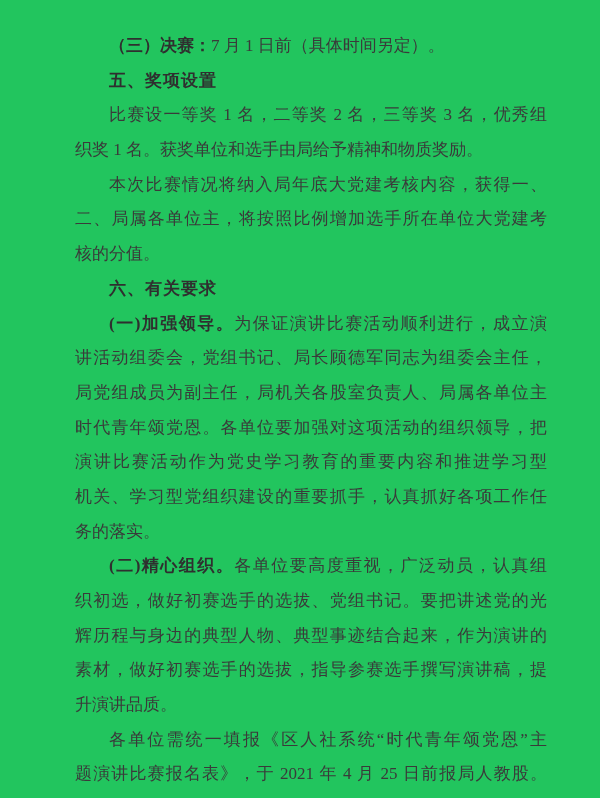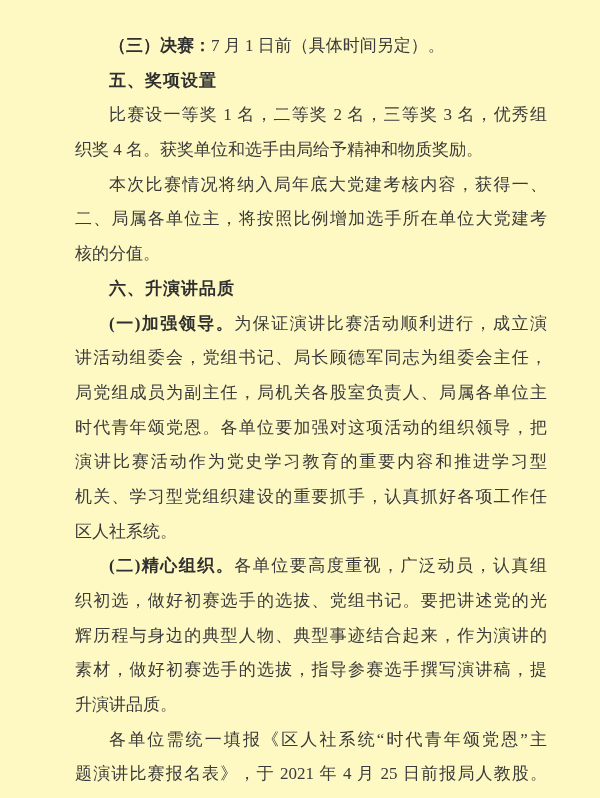--- a/index.html
+++ b/index.html
@@ -11,21 +11,21 @@
     width: 600px;
     height: 798px;
     overflow: hidden;
     font-family: "Liberation Serif", "DejaVu Serif", serif;
   }
   .page {
     box-sizing: border-box;
     width: 600px;
     height: 798px;
     padding: 29px 53px 0 75px;
-    background: #fef9c3;
+    background: #22c55e;
     color: #3a3a3a;
   }
   .line {
     font-size: 17px;
     line-height: 34.7px;
     height: 34.7px;
     text-align: left;
     white-space: normal;
     overflow: visible;
   }
@@ -45,32 +45,32 @@
     letter-spacing: 1px;
   }
 </style>
 </head>
 <body>
 
 <main class="page" id="doc">
     <div class="line indent"><span class="bold">（三）决赛：</span><span>7 月 1 日前（具体时间另定）。</span></div>
     <div class="line indent heading"><span class="bold">五、奖项设置</span></div>
     <div class="line indent fill"><span>比赛设一等奖 1 名，二等奖 2 名，三等奖 3 名，优秀组</span></div>
-    <div class="line"><span>织奖 4 名。获奖单位和选手由局给予精神和物质奖励。</span></div>
+    <div class="line"><span>织奖 1 名。获奖单位和选手由局给予精神和物质奖励。</span></div>
     <div class="line indent fill"><span>本次比赛情况将纳入局年底大党建考核内容，获得一、</span></div>
     <div class="line fill"><span>二、局属各单位主，将按照比例增加选手所在单位大党建考</span></div>
     <div class="line"><span>核的分值。</span></div>
-    <div class="line indent heading"><span class="bold">六、升演讲品质</span></div>
+    <div class="line indent heading"><span class="bold">六、有关要求</span></div>
     <div class="line indent fill"><span class="bold">(一)加强领导。</span><span>为保证演讲比赛活动顺利进行，成立演</span></div>
     <div class="line fill"><span>讲活动组委会，党组书记、局长顾德军同志为组委会主任，</span></div>
     <div class="line fill"><span>局党组成员为副主任，局机关各股室负责人、局属各单位主</span></div>
     <div class="line fill"><span>时代青年颂党恩。各单位要加强对这项活动的组织领导，把</span></div>
     <div class="line fill"><span>演讲比赛活动作为党史学习教育的重要内容和推进学习型</span></div>
     <div class="line fill"><span>机关、学习型党组织建设的重要抓手，认真抓好各项工作任</span></div>
-    <div class="line"><span>区人社系统。</span></div>
+    <div class="line"><span>务的落实。</span></div>
     <div class="line indent fill"><span class="bold">(二)精心组织。</span><span>各单位要高度重视，广泛动员，认真组</span></div>
     <div class="line fill"><span>织初选，做好初赛选手的选拔、党组书记。要把讲述党的光</span></div>
     <div class="line fill"><span>辉历程与身边的典型人物、典型事迹结合起来，作为演讲的</span></div>
     <div class="line fill"><span>素材，做好初赛选手的选拔，指导参赛选手撰写演讲稿，提</span></div>
     <div class="line"><span>升演讲品质。</span></div>
     <div class="line indent fill"><span>各单位需统一填报《区人社系统“时代青年颂党恩”主</span></div>
     <div class="line fill"><span>题演讲比赛报名表》，于 2021 年 4 月 25 日前报局人教股。</span></div>
   </main>
 
 </body></html>

